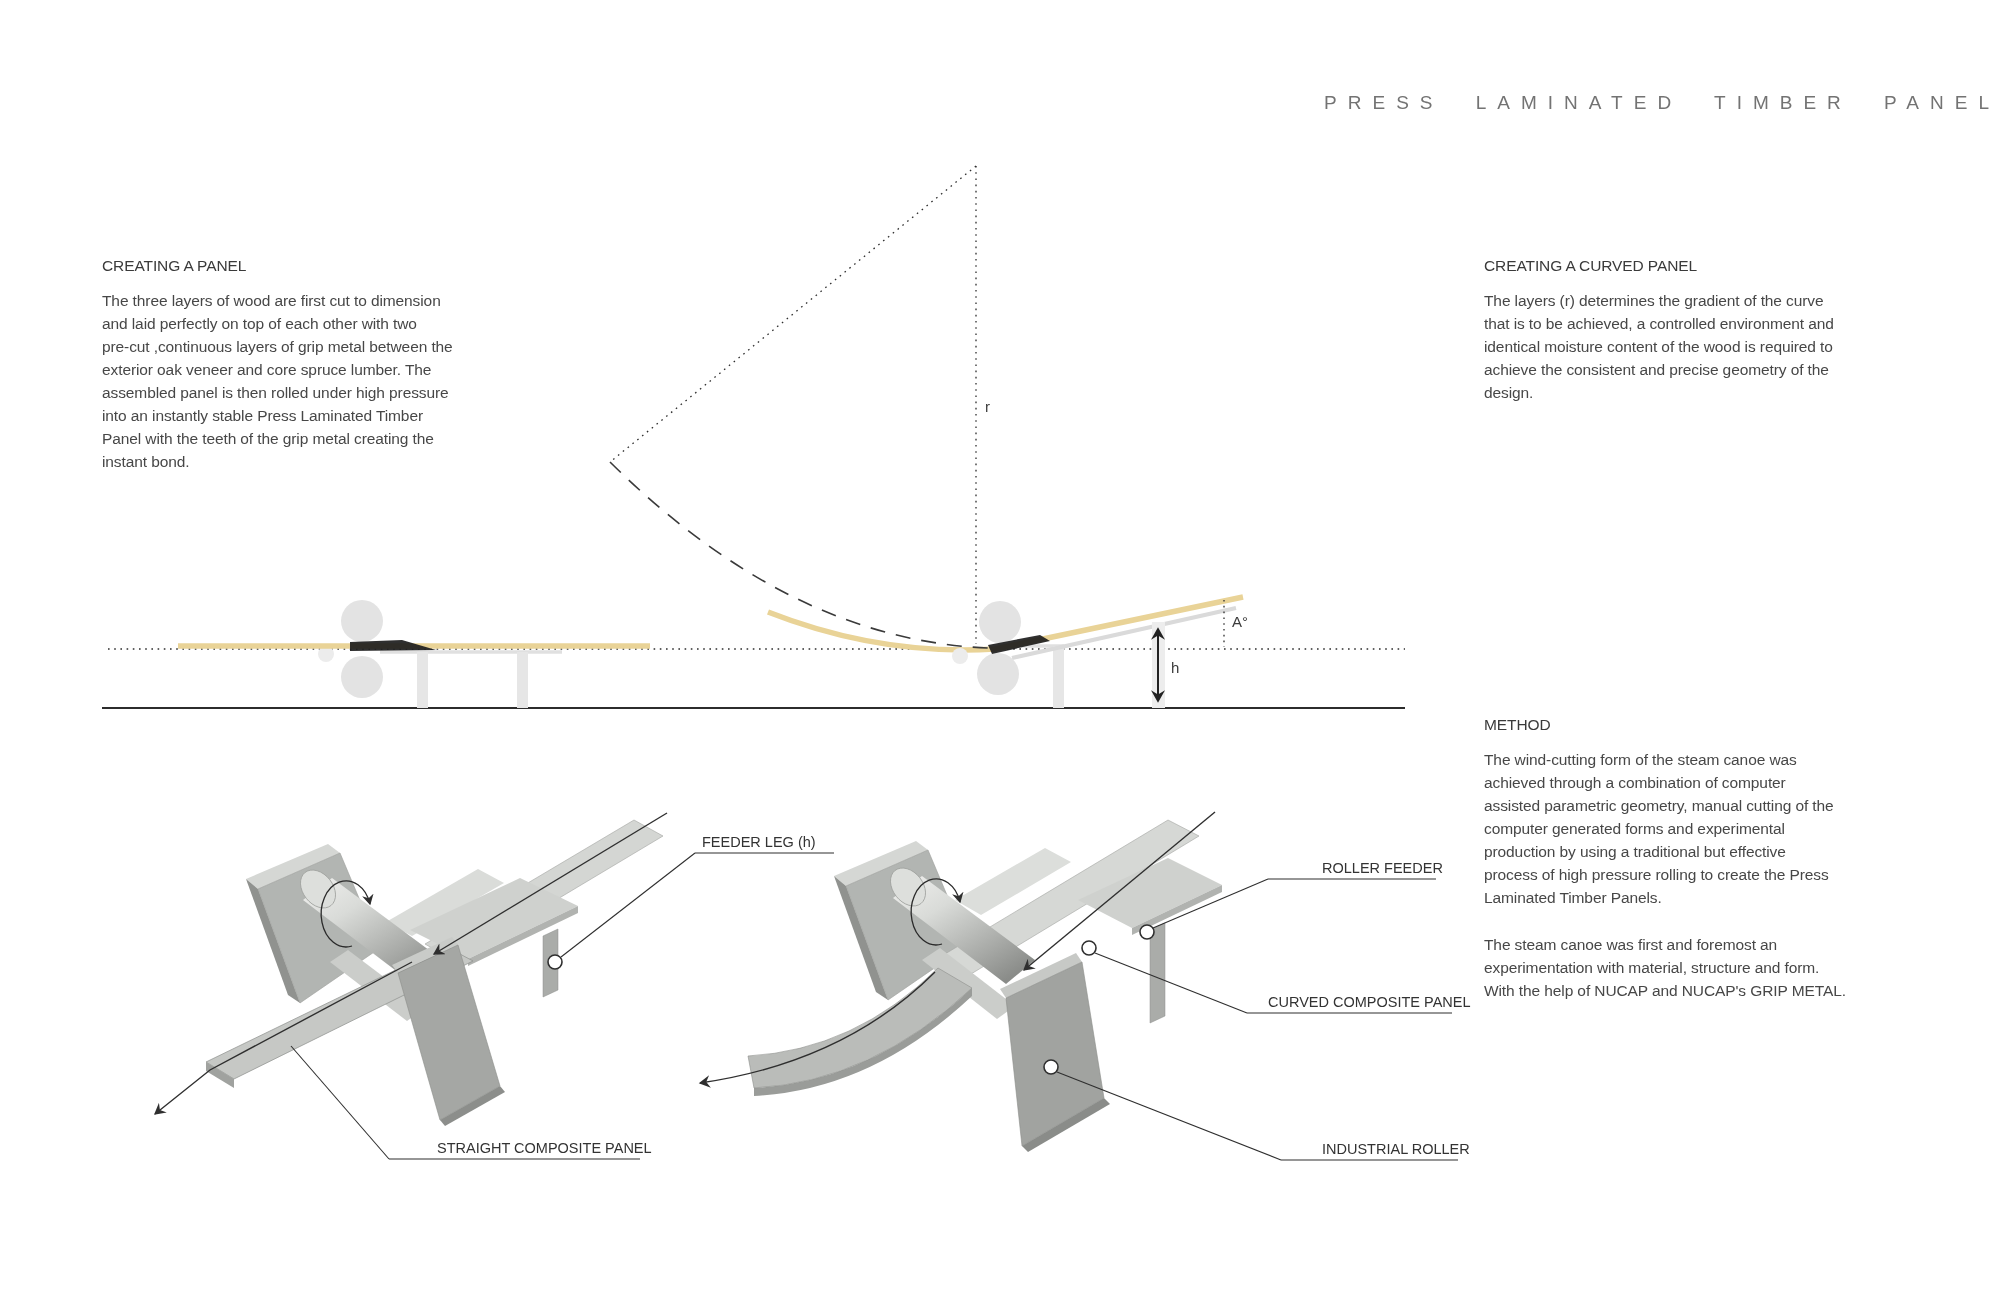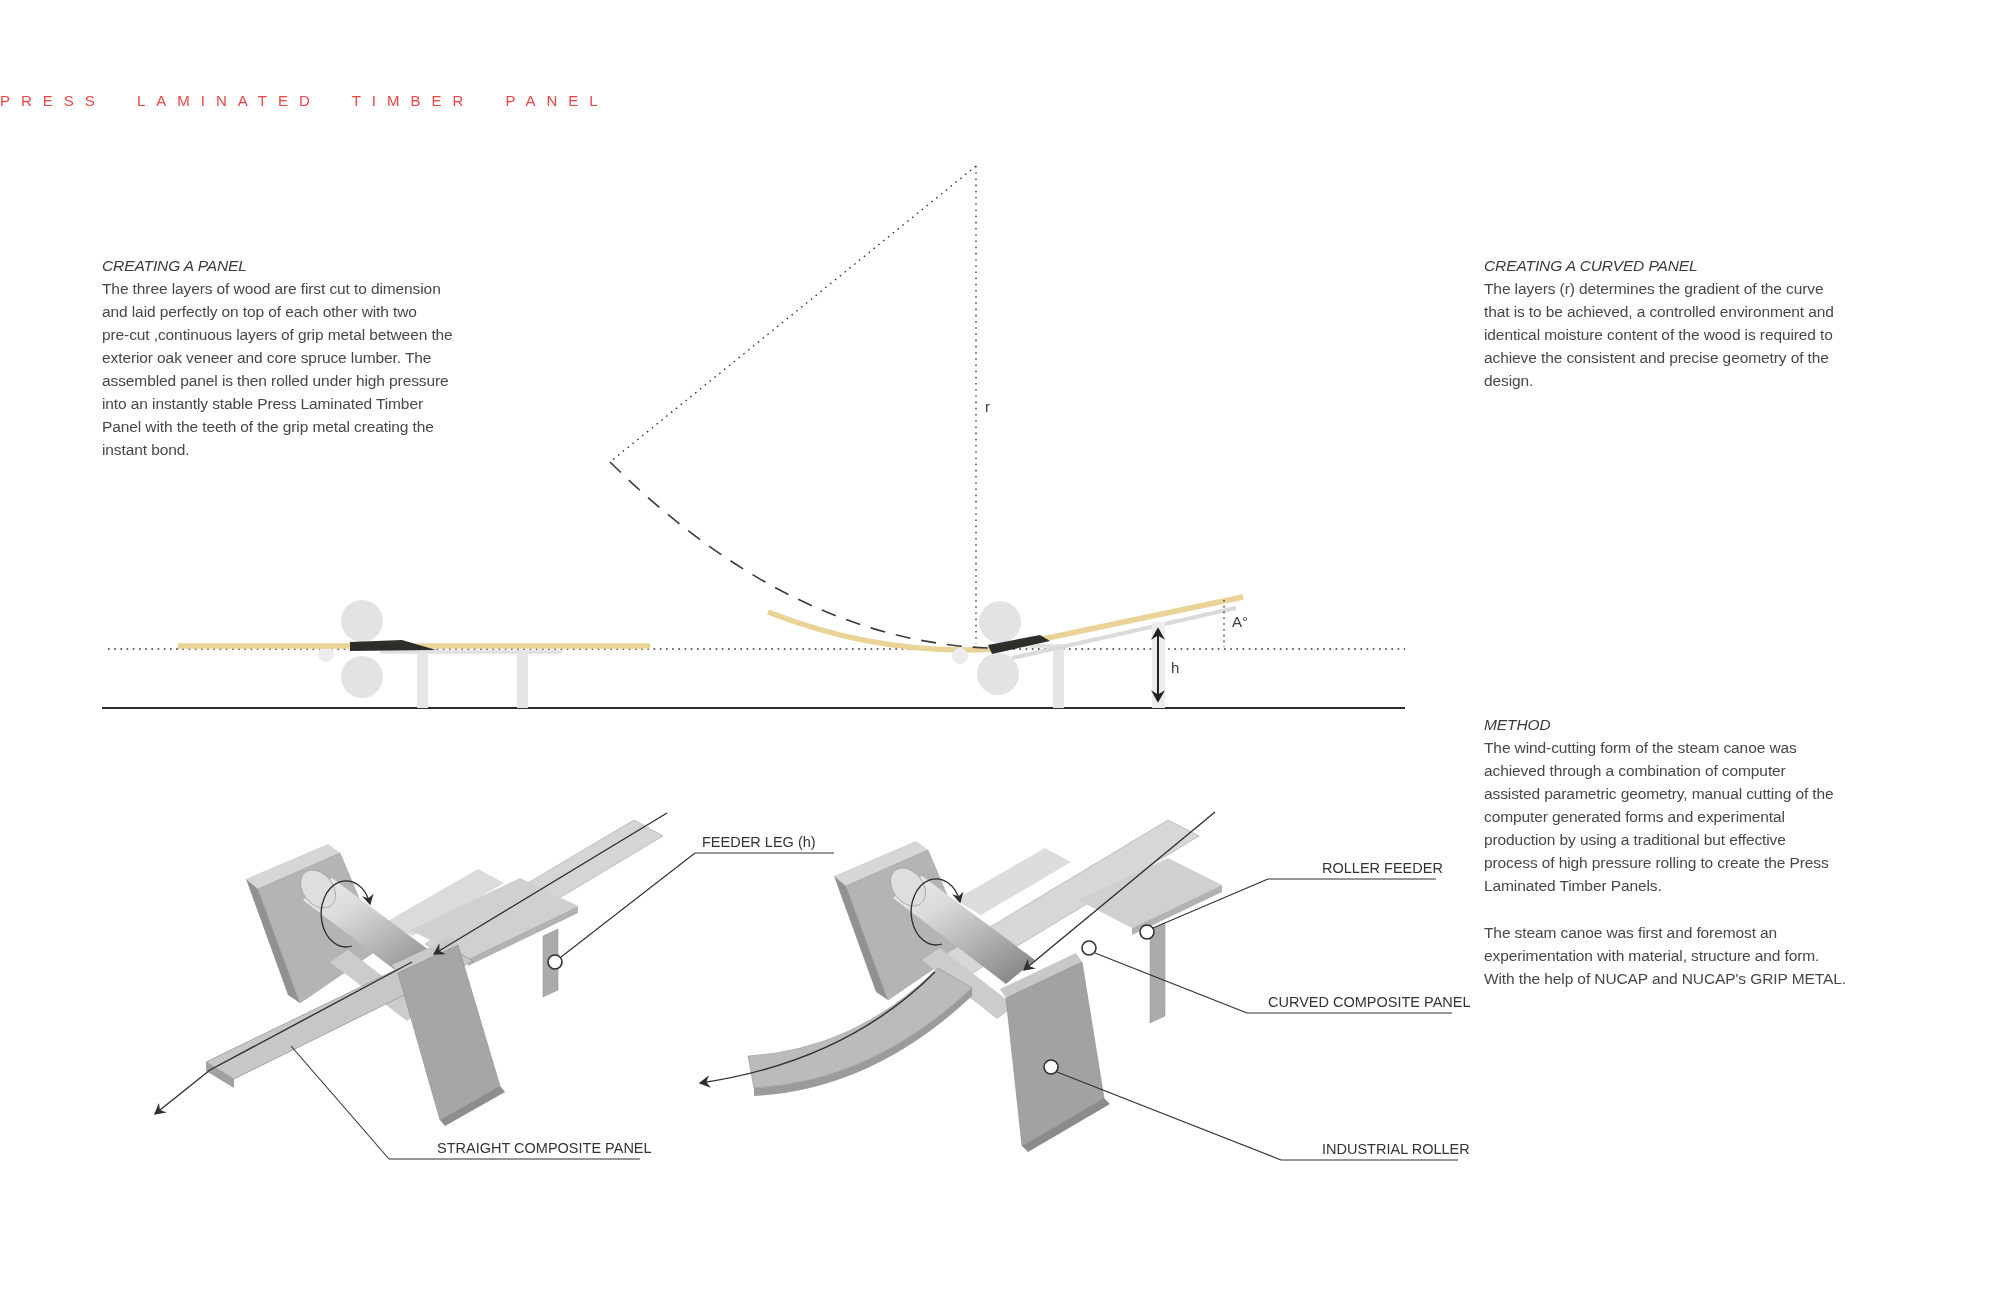--- a/index.html
+++ b/index.html
@@ -5,41 +5,40 @@
   html,body{margin:0;padding:0;background:#ffffff;}
   #board{
     position:relative;
     width:2000px;height:1294px;
     background:#ffffff;
     font-family:"Liberation Sans", sans-serif;
     overflow:hidden;
   }
   #title{
     position:absolute;left:0;right:0;top:92px;
-    text-align:left;
-    font-size:15px;
+    text-align:right;
+    font-size:19px;
     letter-spacing:11px;
     word-spacing:16px;
-    color:#ef4444;
+    color:#737373;
   }
   .textblock{
     position:absolute;
     color:#474747;
     font-size:15.5px;
     line-height:23px;
     letter-spacing:-0.1px;
   }
   .textblock .heading{
     color:#3a3a3a;
     margin:0 0 0 0;
     white-space:pre-line;
-    font-style:italic;
   }
   .textblock .para{
-    margin:0 0 24px 0;
+    margin:12px 0 24px 0;
     white-space:pre-line;
   }
   #left-block{left:102px;top:254px;width:420px;}
   #right-block{left:1484px;top:254px;width:430px;}
   #method-block{left:1484px;top:713px;width:430px;}
   #diagram-svg{position:absolute;left:0;top:0;}
   .caption{
     font-size:14.5px;
     fill:#333333;
     letter-spacing:0px;

